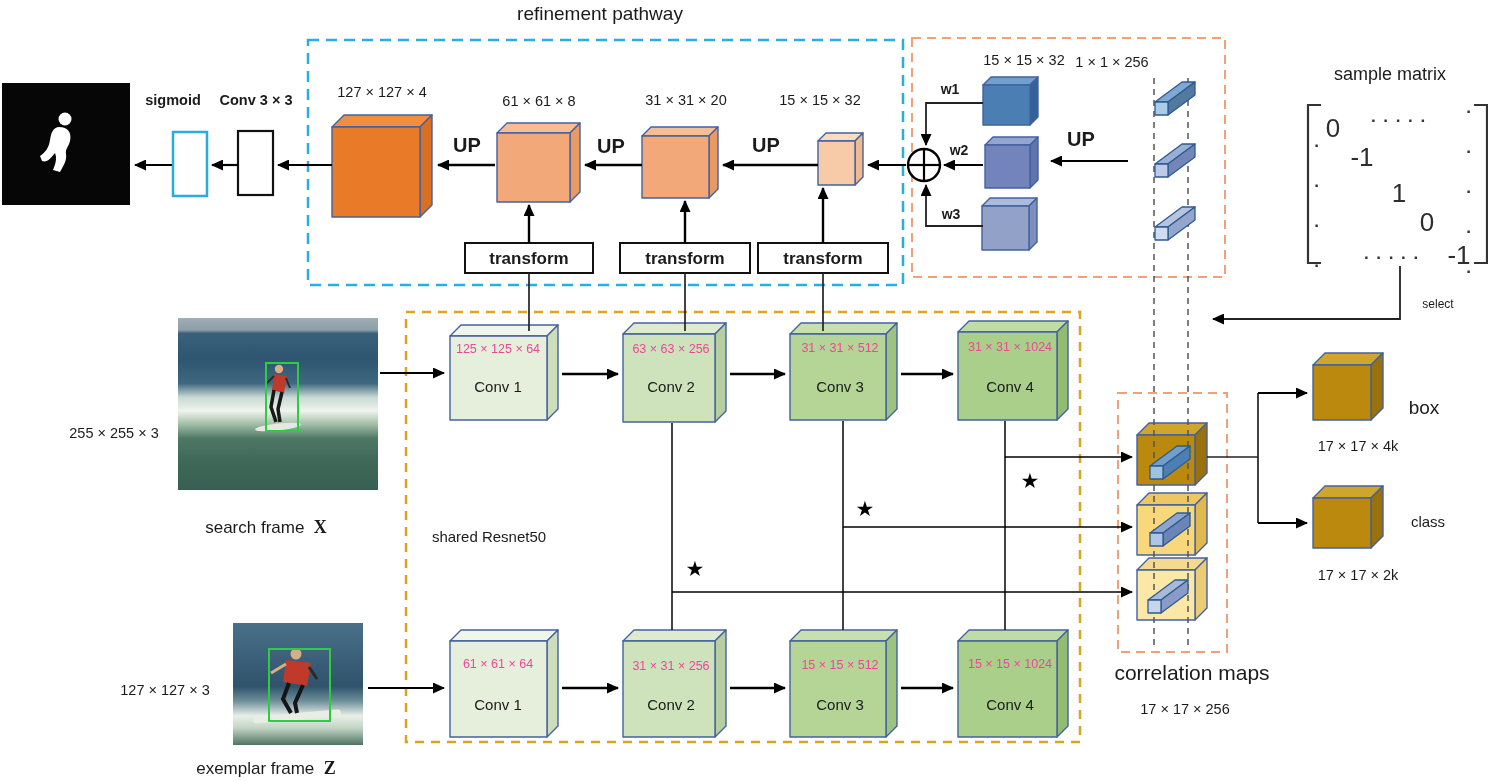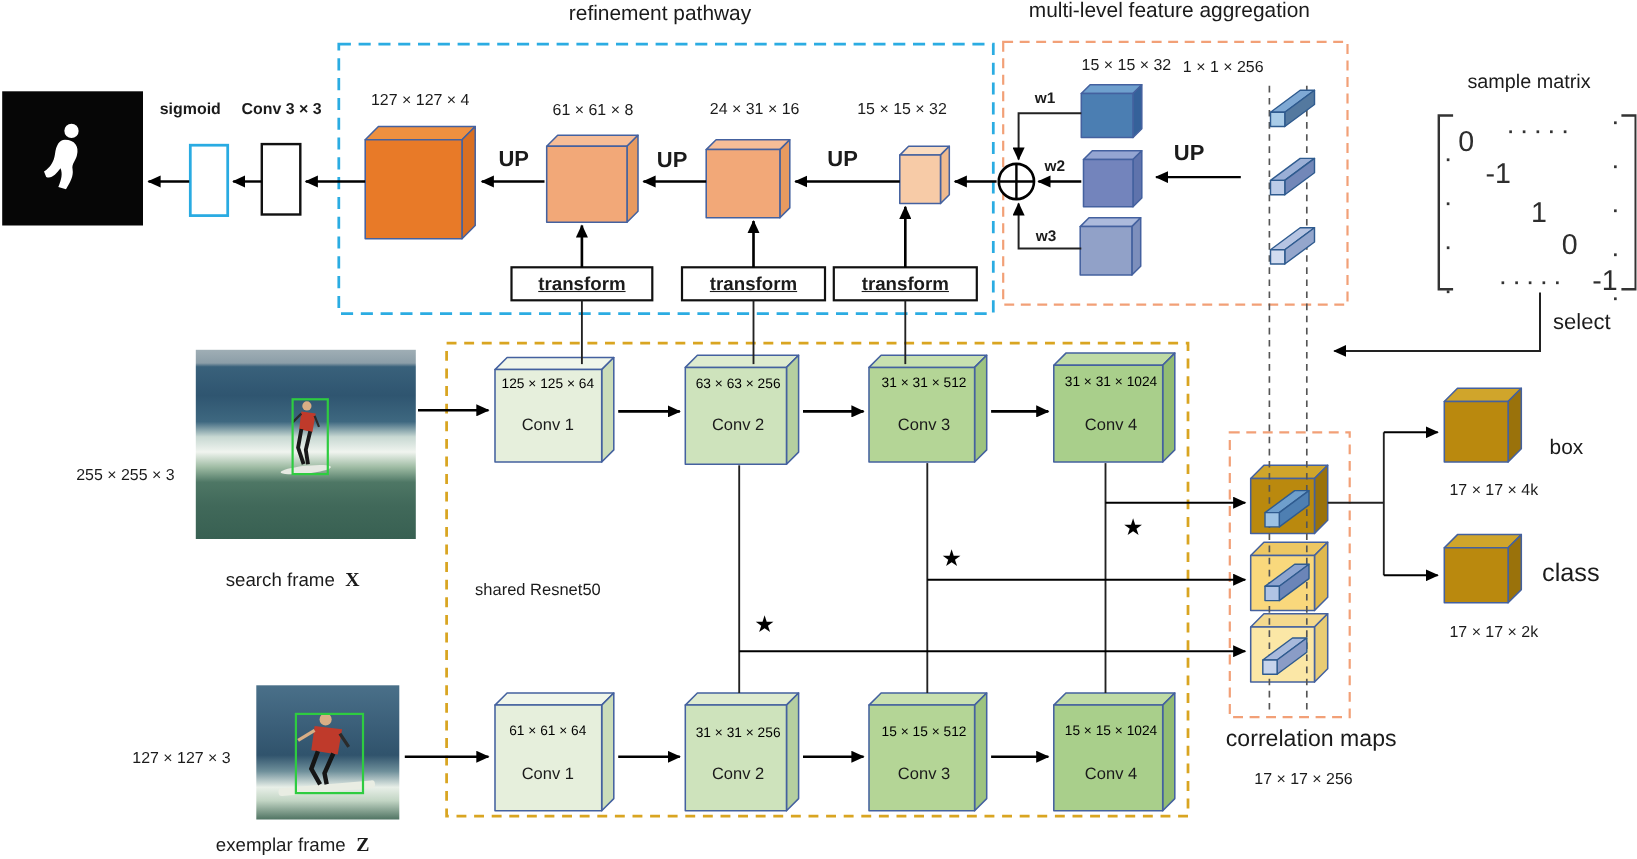--- a/index.html
+++ b/index.html
@@ -6,26 +6,26 @@
   #app{position:relative;width:1488px;height:781px;background:#fff;overflow:hidden;
        font-family:"Liberation Sans",sans-serif;}
   #gfx{position:absolute;left:0;top:0;z-index:2;}
   .photo{position:absolute;z-index:1;}
   .photo svg{position:absolute;left:0;top:0;}
   .bbox{position:absolute;border:2px solid #2ECC40;z-index:3;}
   .lbl{position:absolute;transform:translate(-50%,-50%);white-space:nowrap;color:#1b1b1b;z-index:4;
        font-family:"Liberation Sans",sans-serif;line-height:1;}
   .title{font-size:19px;}
   .dim{font-size:14.5px;}
-  .cdim{font-size:12.5px;color:#000000;}
+  .cdim{font-size:12.5px;color:#ec4899;}
   .cname{font-size:15px;color:#1a1a1a;}
   .bold{font-weight:700;}
   .up{font-size:20px;font-weight:700;}
   .w{font-size:14px;font-weight:700;}
-  .tr{font-size:17px;font-weight:700;text-decoration:underline;}
+  .tr{font-size:17px;font-weight:700;}
   .mnum{font-size:26px;color:#2e2e2e;}
   .mdots{font-size:17px;font-weight:700;color:#333;letter-spacing:1px;}
   .vdots{writing-mode:vertical-rl;text-orientation:upright;}
   .star{font-size:21px;color:#000;}
   .serifvar{font-family:"Liberation Serif",serif;font-weight:700;font-size:18px;}
   .cap{font-size:17px;}
   .mask{position:absolute;left:2px;top:83px;width:128px;height:122px;background:#060606;z-index:1;}
 </style>
 </head>
 <body>
@@ -248,26 +248,25 @@
       <g>
         <circle cx="924" cy="165" r="16" fill="#fff" stroke="#000" stroke-width="2.4"></circle>
         <line x1="908" y1="165" x2="940" y2="165" stroke="#000" stroke-width="2.2"></line>
         <line x1="924" y1="149" x2="924" y2="181" stroke="#000" stroke-width="2.2"></line>
       </g>
       <path d="M1321,105 H1308 V263 H1321" fill="none" stroke="#333" stroke-width="2.2"></path>
       <path d="M1474,105 H1487 V263 H1474" fill="none" stroke="#333" stroke-width="2.2"></path>
     </svg>
 
   <div class="lbl title" style="left:600px;top:13px;">refinement pathway</div>
-  <div class="lbl title" style="left:1063px;top:10px;">multi-level feature aggregation</div>
   <div class="lbl title" style="left:1390px;top:74px;font-size:18px;">sample matrix</div>
 
   <div class="lbl dim" style="left:382px;top:92px;">127 × 127 × 4</div>
   <div class="lbl dim" style="left:539px;top:101px;">61 × 61 × 8</div>
-  <div class="lbl dim" style="left:686px;top:100px;">24 × 31 × 16</div>
+  <div class="lbl dim" style="left:686px;top:100px;">31 × 31 × 20</div>
   <div class="lbl dim" style="left:820px;top:100px;">15 × 15 × 32</div>
   <div class="lbl up" style="left:467px;top:145px;">UP</div>
   <div class="lbl up" style="left:611px;top:146px;">UP</div>
   <div class="lbl up" style="left:766px;top:145px;">UP</div>
   <div class="lbl tr" style="left:529px;top:258px;">transform</div>
   <div class="lbl tr" style="left:685px;top:258px;">transform</div>
   <div class="lbl tr" style="left:823px;top:258px;">transform</div>
   <div class="lbl dim bold" style="left:173px;top:100px;">sigmoid</div>
   <div class="lbl dim bold" style="left:256px;top:100px;">Conv 3 × 3</div>
 
@@ -280,21 +279,21 @@
 
   <div class="lbl mnum" style="left:1333px;top:128px;">0</div>
   <div class="lbl mnum" style="left:1362px;top:157px;">-1</div>
   <div class="lbl mnum" style="left:1399px;top:193px;">1</div>
   <div class="lbl mnum" style="left:1427px;top:222px;">0</div>
   <div class="lbl mnum" style="left:1459px;top:255px;">-1</div>
   <div class="lbl mdots" style="left:1399px;top:120px;">· · · · ·</div>
   <div class="lbl mdots" style="left:1392px;top:257px;">· · · · ·</div>
   <div class="lbl mdots vdots" style="left:1317px;top:206px;">· · · ·</div>
   <div class="lbl mdots vdots" style="left:1469px;top:192px;">· · · · ·</div>
-  <div class="lbl" style="left:1438px;top:293px;font-size:20px;">select</div>
+  <div class="lbl" style="left:1438px;top:304px;font-size:12px;">select</div>
 
   <div class="lbl" style="left:489px;top:536px;font-size:15px;">shared Resnet50</div>
   <div class="lbl cdim" style="left:498px;top:349px;">125 × 125 × 64</div>
   <div class="lbl cdim" style="left:671px;top:349px;">63 × 63 × 256</div>
   <div class="lbl cdim" style="left:840px;top:348px;">31 × 31 × 512</div>
   <div class="lbl cdim" style="left:1010px;top:347px;">31 × 31 × 1024</div>
   <div class="lbl cname" style="left:498px;top:386px;">Conv 1</div>
   <div class="lbl cname" style="left:671px;top:386px;">Conv 2</div>
   <div class="lbl cname" style="left:840px;top:386px;">Conv 3</div>
   <div class="lbl cname" style="left:1010px;top:386px;">Conv 4</div>
@@ -318,16 +317,16 @@
   <div class="lbl dim" style="left:165px;top:690px;">127 × 127 × 3</div>
   <div class="lbl cap" style="left:266px;top:768px;">
     <span>exemplar frame</span>&nbsp;
     <span class="serifvar">Z</span>
   </div>
 
   <div class="lbl" style="left:1192px;top:672px;font-size:21px;">correlation maps</div>
   <div class="lbl dim" style="left:1185px;top:709px;">17 × 17 × 256</div>
   <div class="lbl" style="left:1424px;top:407px;font-size:19px;">box</div>
   <div class="lbl dim" style="left:1358px;top:446px;">17 × 17 × 4k</div>
-  <div class="lbl" style="left:1428px;top:521px;font-size:23px;">class</div>
+  <div class="lbl" style="left:1428px;top:521px;font-size:15px;">class</div>
   <div class="lbl dim" style="left:1358px;top:575px;">17 × 17 × 2k</div>
 
 </div>
 
 </body></html>

